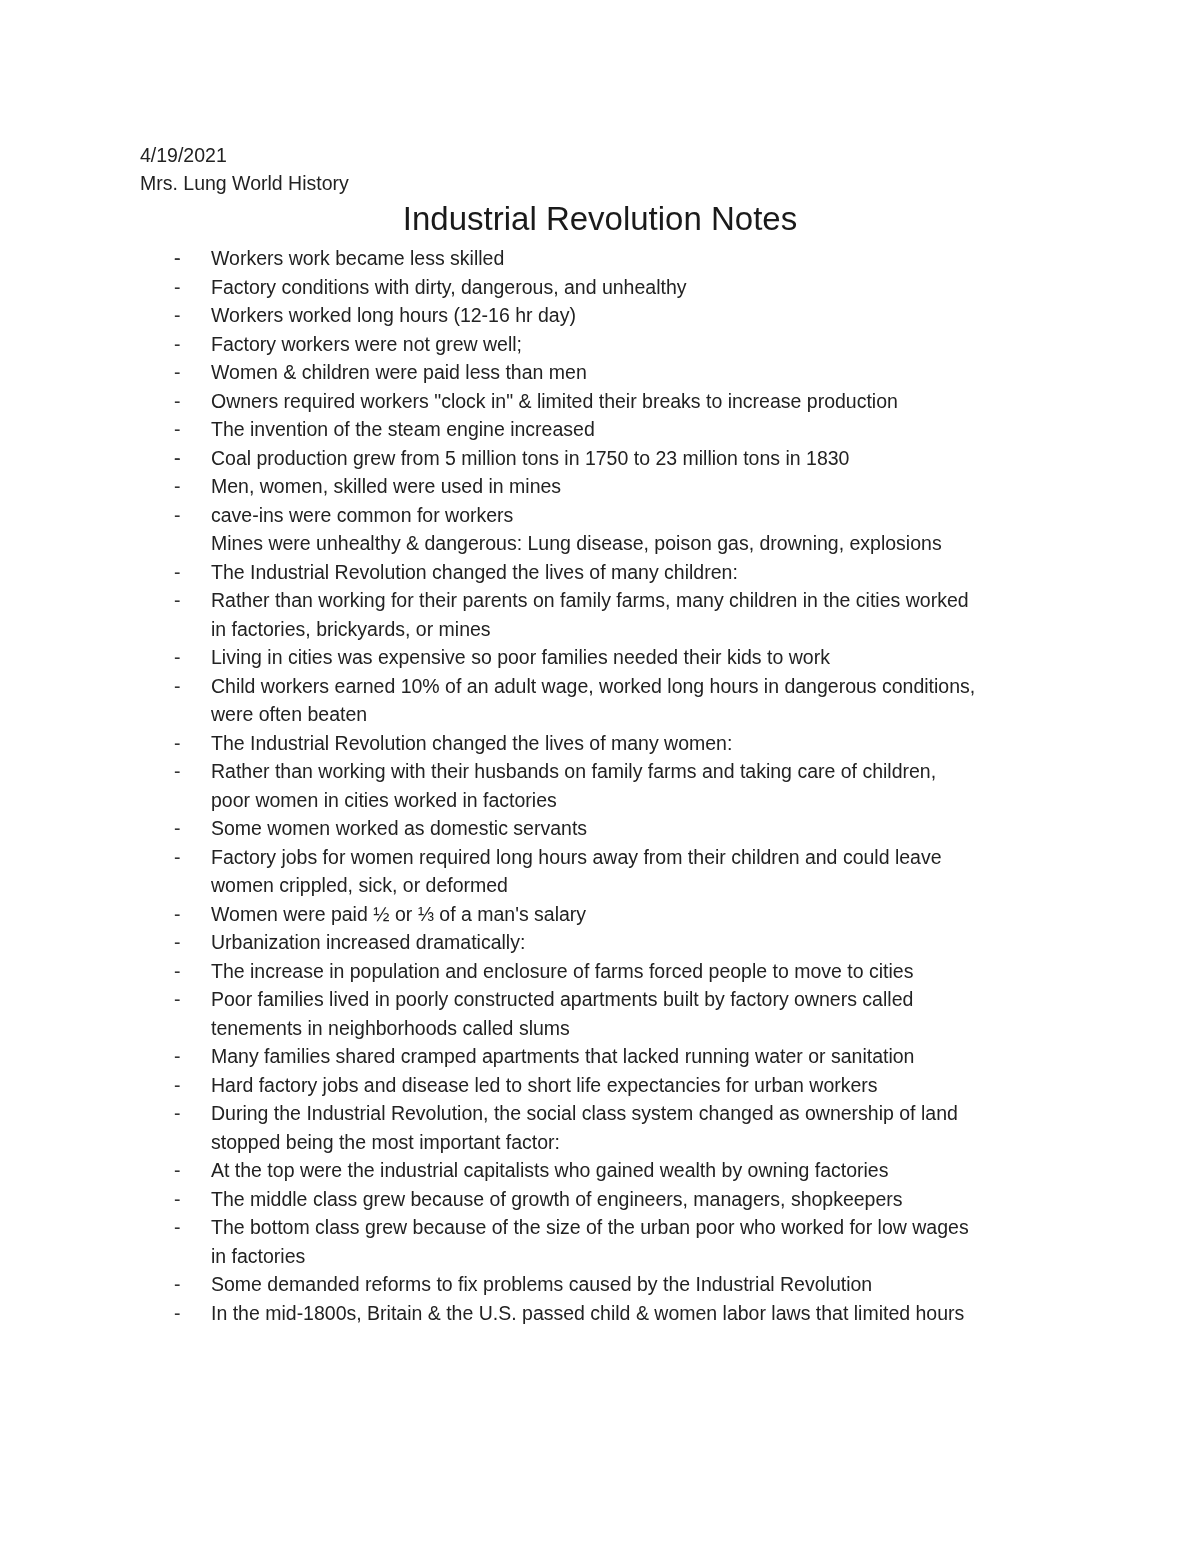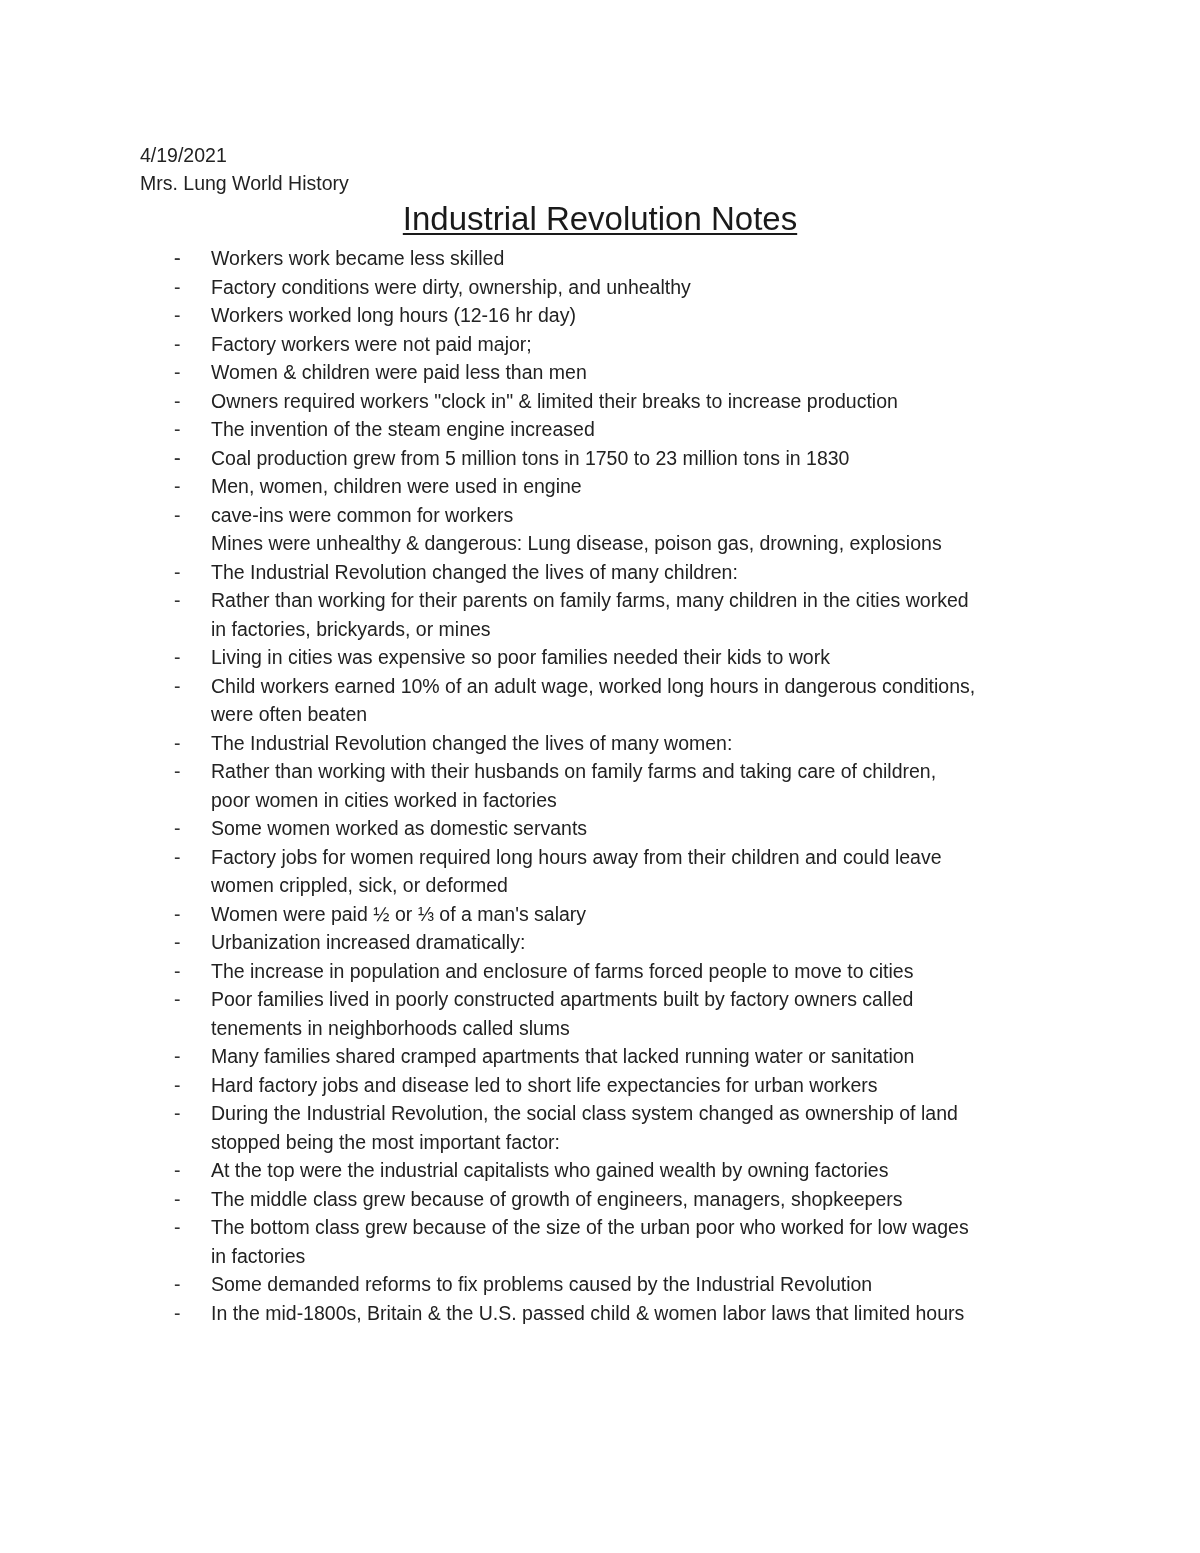--- a/index.html
+++ b/index.html
@@ -35,21 +35,20 @@
     .teacher { top: 169px; }
     .title {
       position: absolute;
       left: 0;
       width: 1200px;
       top: 199px;
       text-align: center;
       font-size: 33px;
       line-height: 40px;
       color: #1a1a1a;
-      text-decoration: underline;
       text-decoration-thickness: 2px;
       text-underline-offset: 3px;
       white-space: nowrap;
     }
     .notes {
       position: absolute;
       left: 0;
       top: 244px;
       width: 1200px;
       margin: 0;
@@ -89,29 +88,29 @@
   <ul class="notes" id="notes-list">
       <li class="note">
         <span class="dash">-</span>
       </li>
       <li class="note">
         <span class="dash">-</span>
         <span class="line">Workers work became less skilled</span>
       </li>
       <li class="note">
         <span class="dash">-</span>
-        <span class="line">Factory conditions were dirty, ownership, and unhealthy</span>
+        <span class="line">Factory conditions with dirty, dangerous, and unhealthy</span>
       </li>
       <li class="note">
         <span class="dash">-</span>
         <span class="line">Workers worked long hours (12-16 hr day)</span>
       </li>
       <li class="note">
         <span class="dash">-</span>
-        <span class="line">Factory workers were not paid major;</span>
+        <span class="line">Factory workers were not grew well;</span>
       </li>
       <li class="note">
         <span class="dash">-</span>
         <span class="line">Women &amp; children were paid less than men</span>
       </li>
       <li class="note">
         <span class="dash">-</span>
         <span class="line">Owners required workers "clock in" &amp; limited their breaks to increase production</span>
       </li>
       <li class="note">
@@ -120,21 +119,21 @@
       </li>
       <li class="note">
         <span class="dash">-</span>
       </li>
       <li class="note">
         <span class="dash">-</span>
         <span class="line">Coal production grew from 5 million tons in 1750 to 23 million tons in 1830</span>
       </li>
       <li class="note">
         <span class="dash">-</span>
-        <span class="line">Men, women, children were used in engine</span>
+        <span class="line">Men, women, skilled were used in mines</span>
       </li>
       <li class="note">
         <span class="dash">-</span>
         <span class="line">cave-ins were common for workers</span>
         <span class="line">Mines were unhealthy &amp; dangerous: Lung disease, poison gas, drowning, explosions</span>
       </li>
       <li class="note">
         <span class="dash">-</span>
         <span class="line">The Industrial Revolution changed the lives of many children:</span>
       </li>

